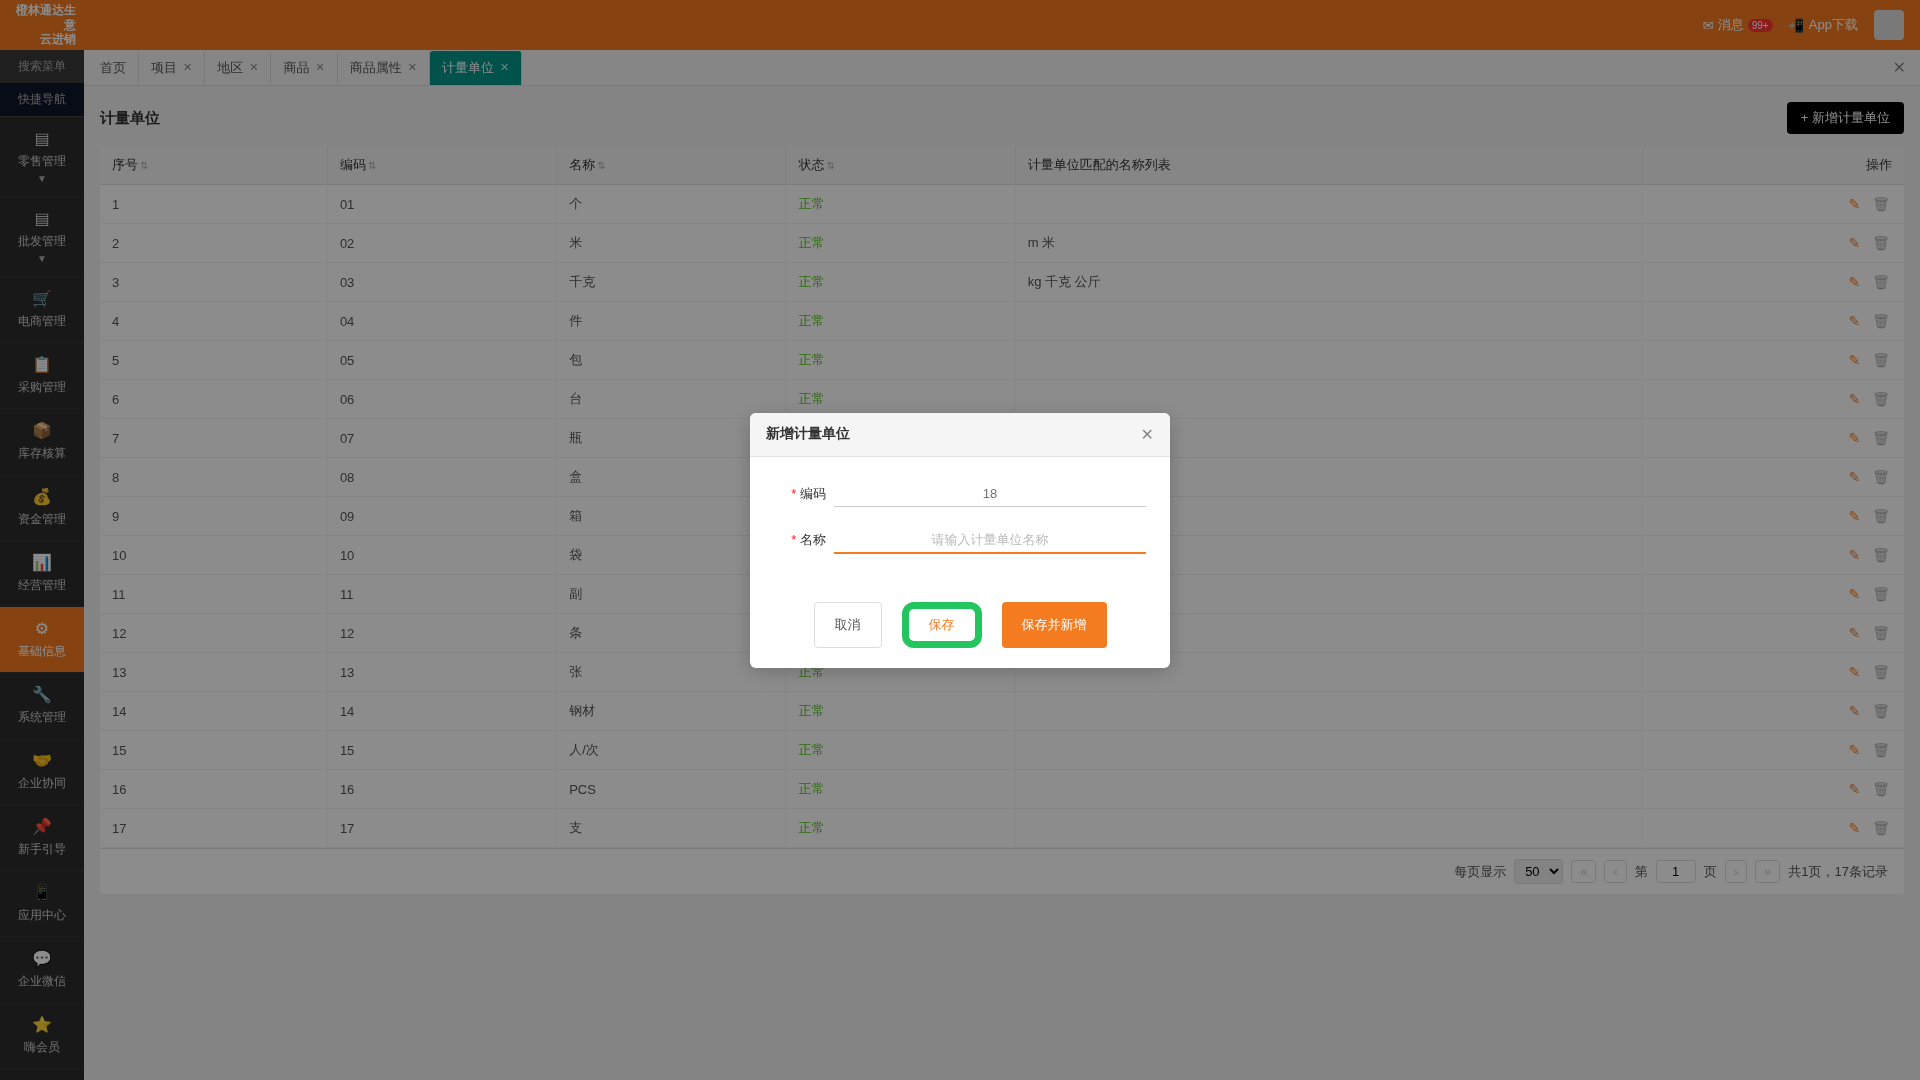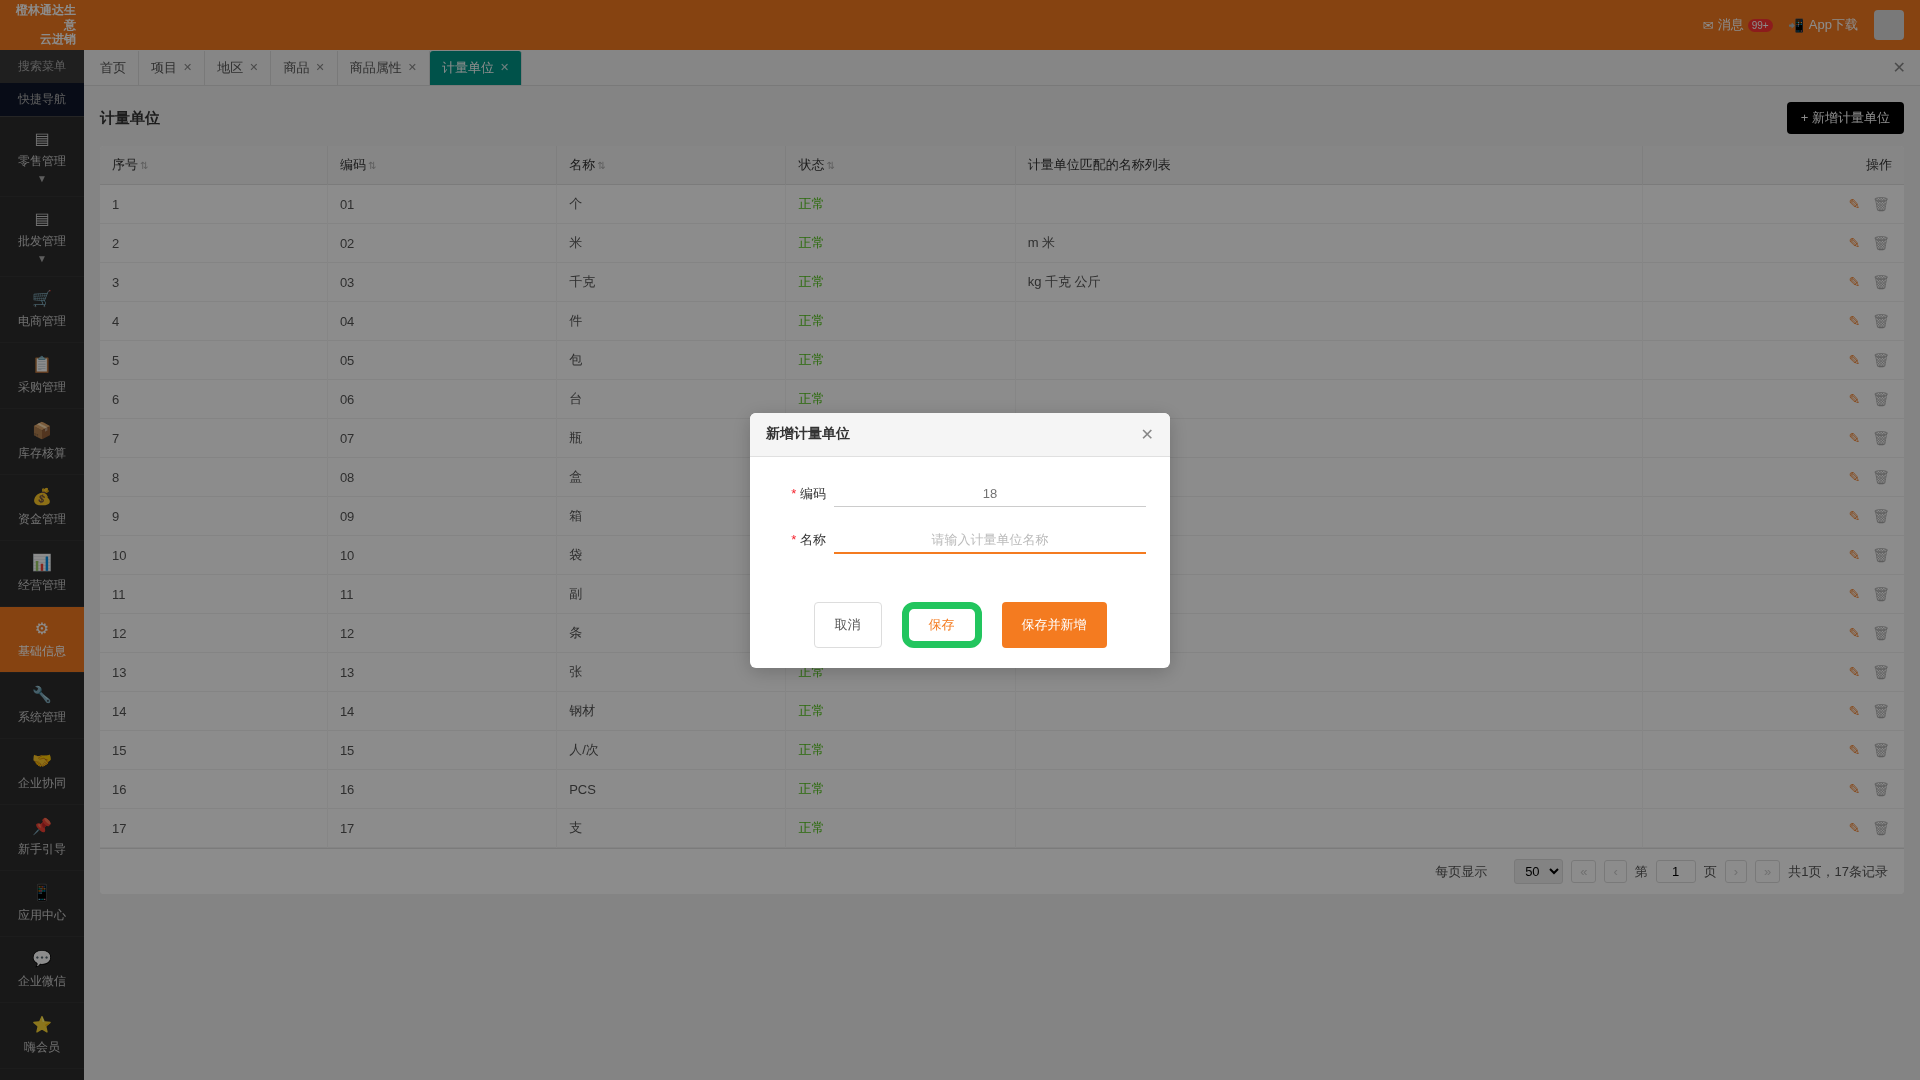--- a/index.html
+++ b/index.html
@@ -231,21 +231,20 @@
       align-items: center;
       gap: 8px;
       font-size: 13px;
       color: #555;
     }
     .page-size-select {
       border: 1px solid #ddd;
       padding: 3px 6px;
       border-radius: 3px;
       font-size: 13px;
-      margin-left: 19px;
     }
     .page-btn {
       border: 1px solid #ddd;
       background: white;
       padding: 3px 8px;
       border-radius: 3px;
       cursor: pointer;
       color: #555;
       font-size: 13px;
     }

